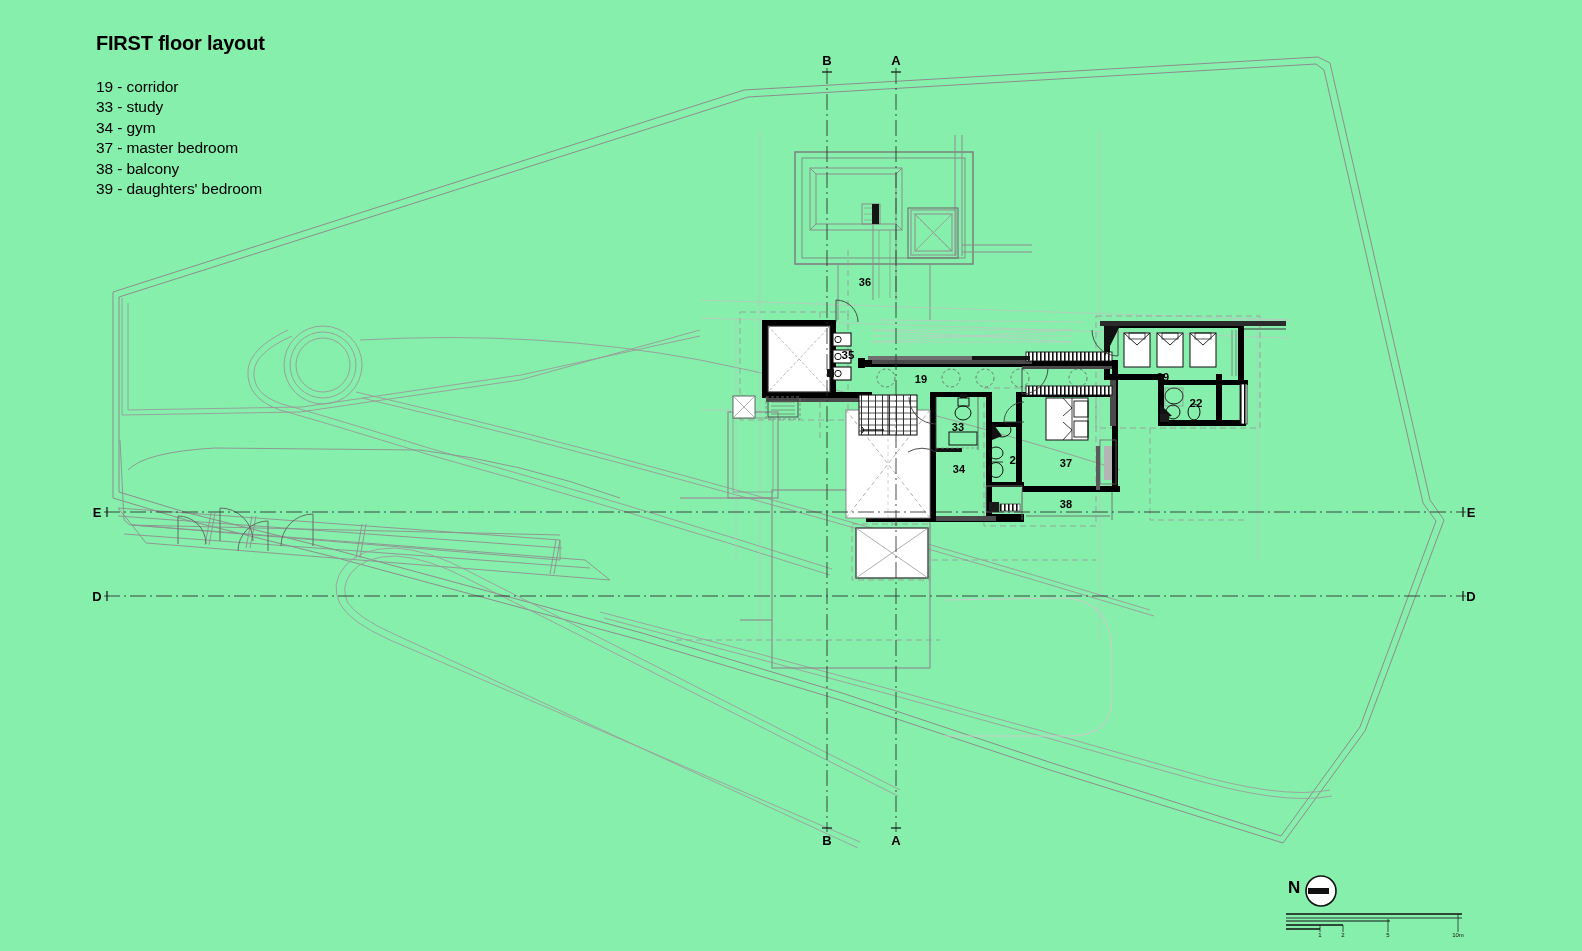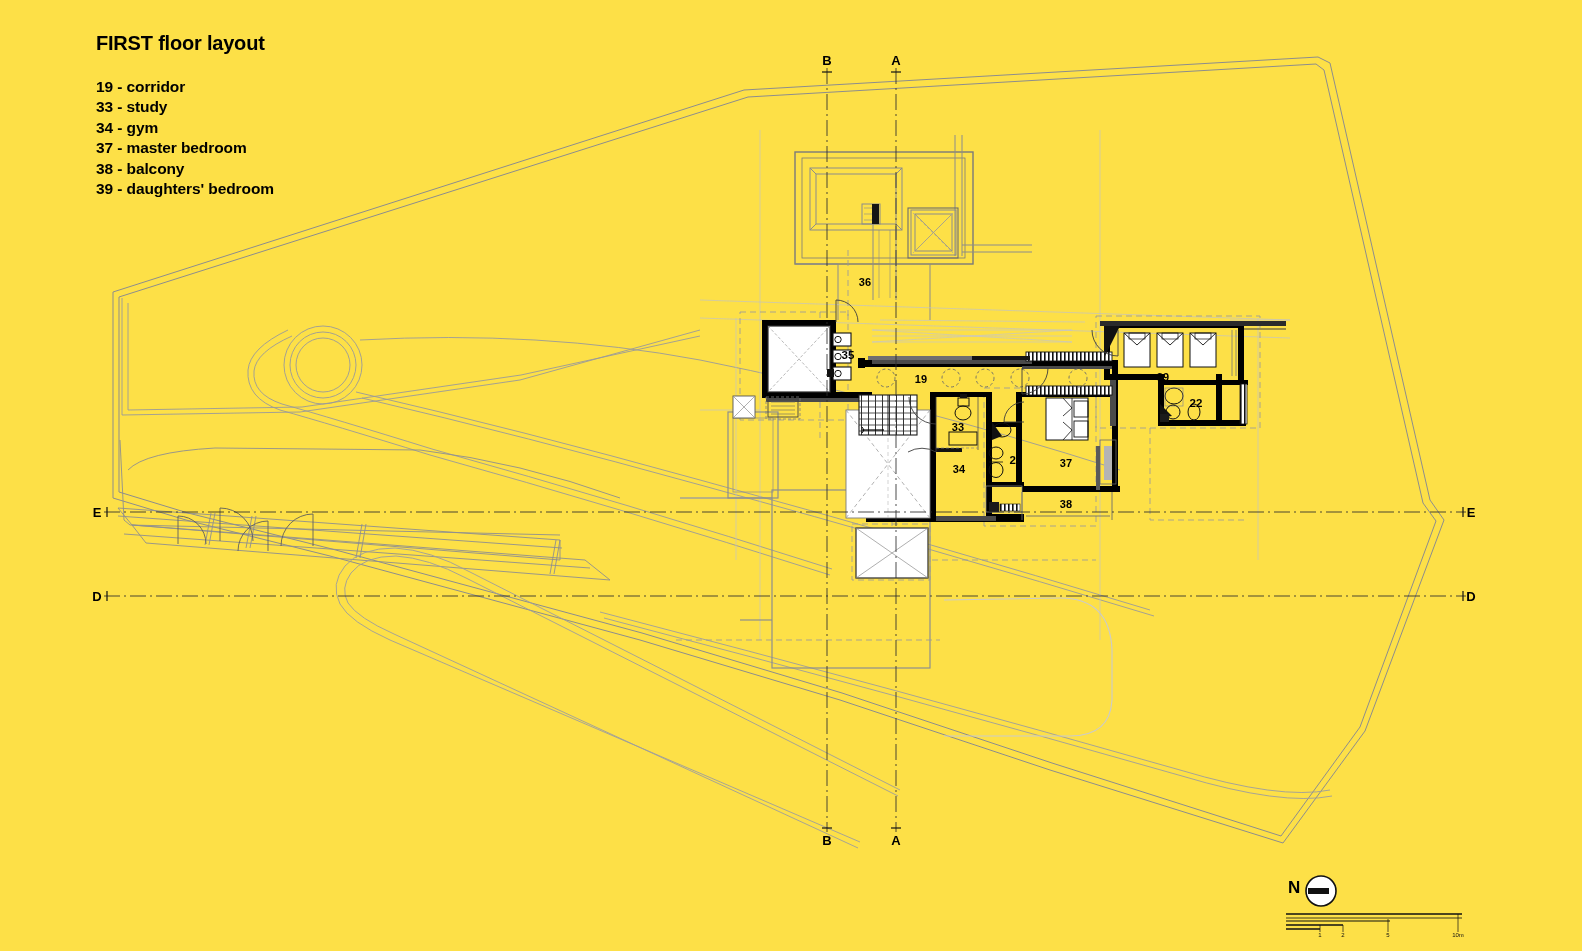--- a/index.html
+++ b/index.html
@@ -14,21 +14,21 @@
     overflow: hidden;
     font-family: "Liberation Sans", sans-serif;
     color: #000000;
     position: relative;
   }
   #page {
     position: absolute;
     left: 0; top: 0;
     width: 1582px;
     height: 951px;
-    background: #fde047;
+    background: #86efac;
   }
   
   #legend {
     position: absolute;
     left: 96px;
     top: 32px;
     width: 430px;
   }
   #legend .title {
     font-size: 20px;
@@ -37,21 +37,21 @@
     margin: 0 0 22px 0;
     white-space: nowrap;
   }
   #legend ul {
     list-style: none;
     margin: 0;
     padding: 0;
   }
   #legend li {
     font-size: 15.5px;
-    font-weight: bold;
+    font-weight: normal;
     line-height: 20.4px;
     letter-spacing: -0.1px;
     white-space: nowrap;
   }
   
   #plan-svg {
     position: absolute;
     left: 0;
     top: 0;
     width: 1582px;

